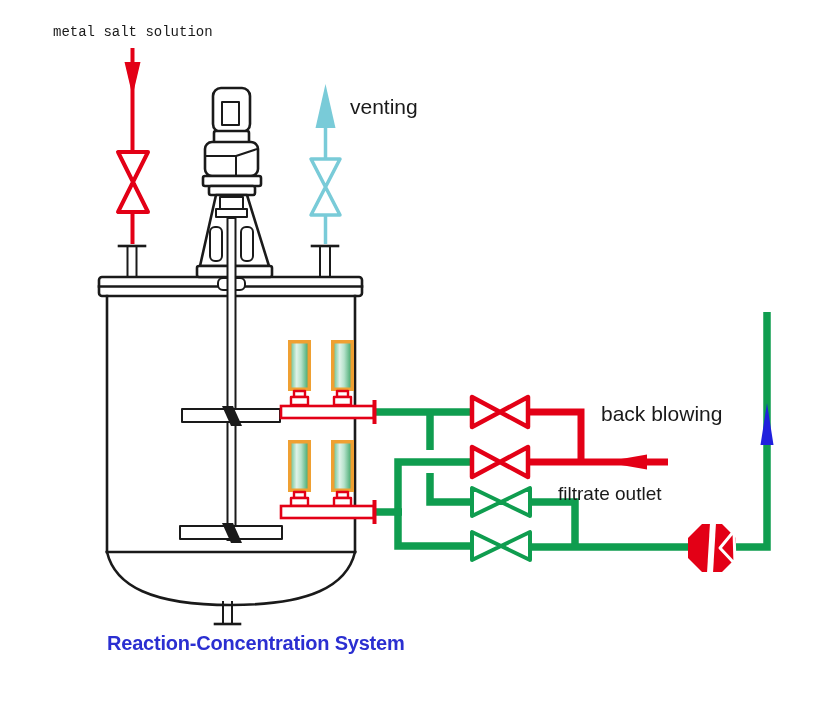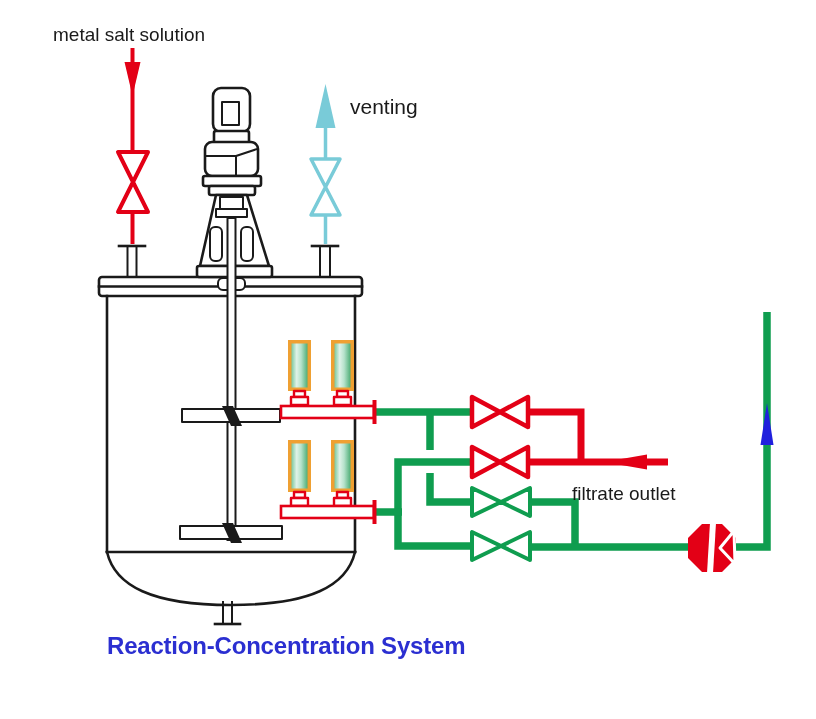--- a/index.html
+++ b/index.html
@@ -4,21 +4,21 @@
 <style>
   :root{
     --c-red:#e30016; --c-green:#0f9d4f; --c-cyan:#79cbd8; --c-blue:#2020dd;
     --c-title_blue:#2b2fd1; --c-orange:#efa032; --c-ink:#1a1a1a;
   }
   html,body{margin:0;padding:0;background:#fff;}
   #stage{position:relative;width:816px;height:719px;background:#ffffff;overflow:hidden;
          font-family:"Liberation Sans", sans-serif;}
   svg{position:absolute;left:0;top:0;}
   .lbl{position:absolute;color:var(--c-ink);font-size:21px;white-space:nowrap;}
-  .lbl-title{color:var(--c-title_blue);font-weight:bold;font-size:24px;letter-spacing:-0.2px;}
+  .lbl-title{color:var(--c-title_blue);font-weight:bold;font-size:20px;letter-spacing:-0.2px;}
   
   .ink{stroke:var(--c-ink);fill:none;stroke-width:2.6;stroke-linejoin:round;stroke-linecap:square;}
   .ink-thin{stroke:var(--c-ink);fill:none;stroke-width:2;stroke-linejoin:round;}
   .ink-white{stroke:var(--c-ink);fill:#fff;stroke-width:2.6;stroke-linejoin:round;}
   .ink-white-thin{stroke:var(--c-ink);fill:#fff;stroke-width:2;stroke-linejoin:round;}
   .pipe-green{stroke:var(--c-green);fill:none;stroke-width:7.5;stroke-linejoin:miter;}
   .pipe-red{stroke:var(--c-red);fill:none;stroke-width:7;stroke-linejoin:miter;}
   .line-red{stroke:var(--c-red);fill:none;stroke-width:4;}
   .line-cyan{stroke:var(--c-cyan);fill:none;stroke-width:3.5;}
   .valve-red{fill:#fff;stroke:var(--c-red);stroke-width:4.5;stroke-linejoin:round;}
@@ -187,17 +187,18 @@
     </g>
 
     <g>
       <polygon class="fill-cyan" points="325.5,84 315.5,128 335.5,128"></polygon>
       <line class="line-cyan" x1="325.5" y1="120" x2="325.5" y2="159"></line>
       <path class="valve-cyan" d="M311,159 L340,159 L325.5,187 Z M311,215 L340,215 L325.5,187 Z"></path>
       <line class="line-cyan" x1="325.5" y1="215" x2="325.5" y2="244"></line>
     </g>
   </svg>
 
-  <div class="lbl" style="left:53px;top:24px;font-size:19px;">metal salt solution</div>
+  <div class="lbl" style="left:53px;top:24px;font-size:14px;font-family:Liberation Mono, monospace;">metal salt solution</div>
   <div class="lbl" style="left:350px;top:95px;">venting</div>
-  <div class="lbl" style="left:572px;top:483px;font-size:19px;">filtrate outlet</div>
+  <div class="lbl" style="left:601px;top:402px;">back blowing</div>
+  <div class="lbl" style="left:558px;top:483px;font-size:19px;">filtrate outlet</div>
   <div class="lbl lbl-title" style="left:107px;top:632px;">Reaction-Concentration System</div>
 </div>
 
 </body></html>

